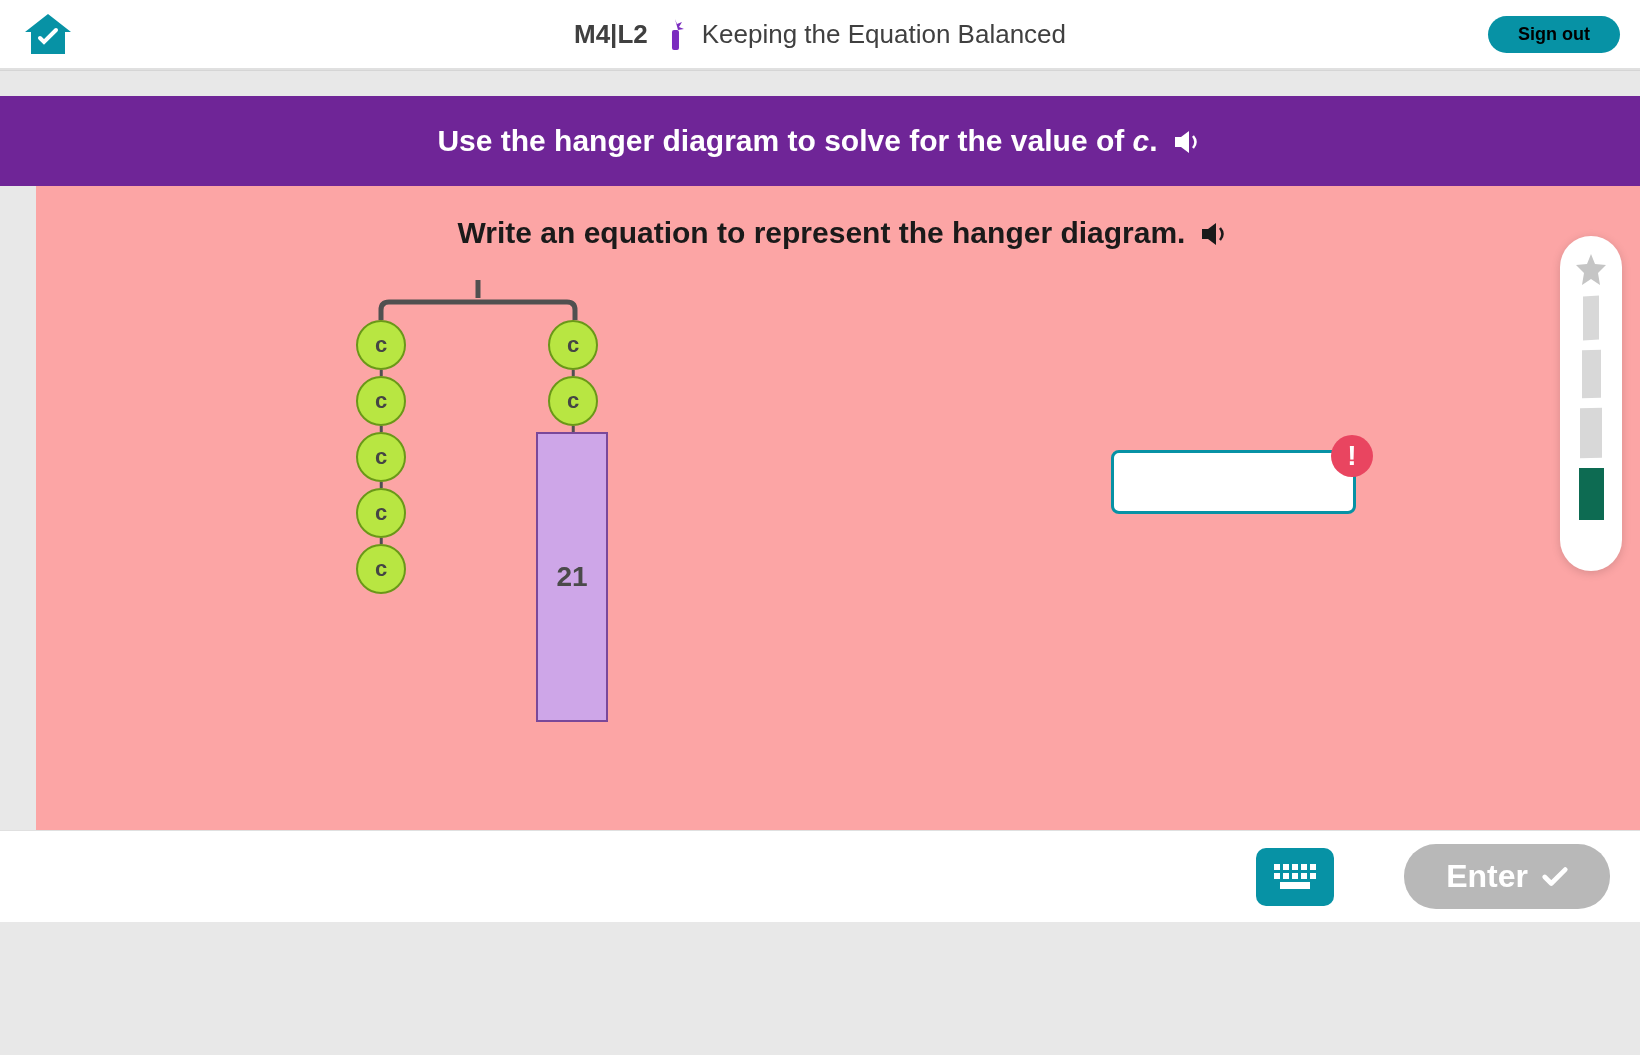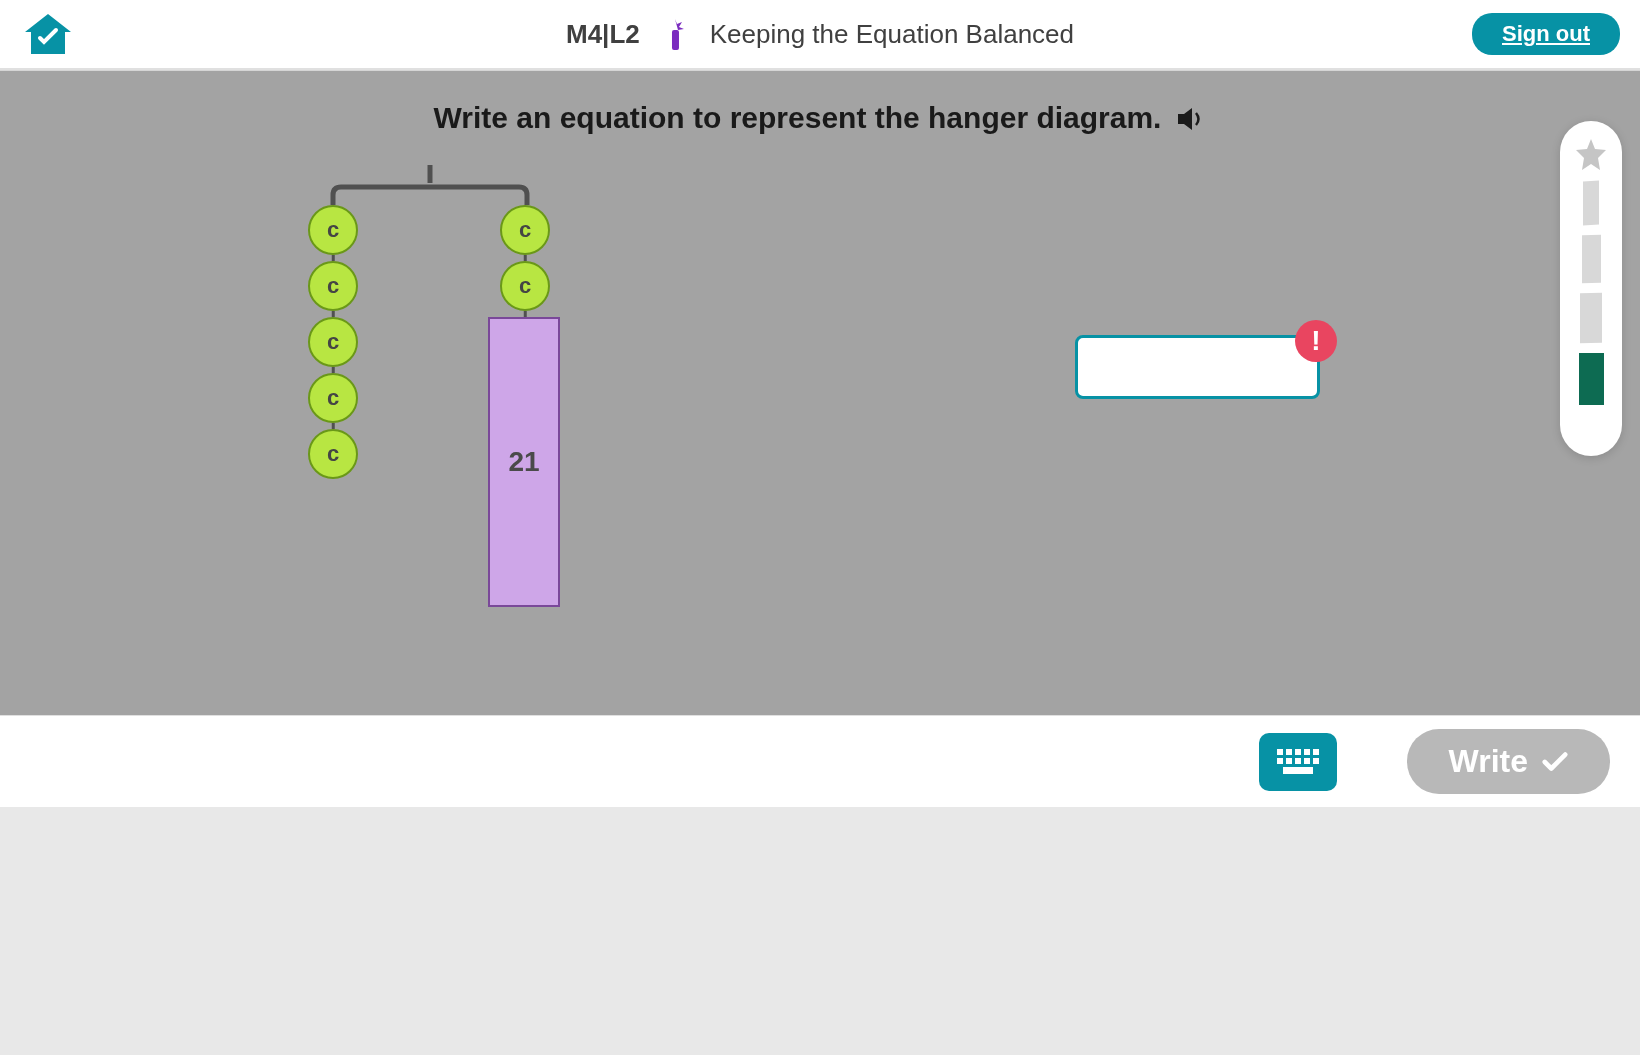--- a/index.html
+++ b/index.html
@@ -34,21 +34,21 @@
       justify-content: center;
       cursor: pointer;
     }
     
     .header-center {
       position: absolute;
       left: 50%;
       transform: translateX(-50%);
       display: flex;
       align-items: center;
-      gap: 23px;
+      gap: 15px;
     }
     
     .lesson-code {
       font-size: 26px;
       font-weight: 700;
       color: #404040;
     }
     
     .wand-icon {
       width: 24px;
@@ -58,28 +58,27 @@
     
     .lesson-title {
       font-size: 26px;
       font-weight: 400;
       color: #404040;
     }
     
     .sign-out-btn {
       margin-left: auto;
       background: #0792a5;
-      color: #ffffff;
+      color: #000000;
       padding: 8px 30px;
       border-radius: 20px;
-      font-size: 22px;
+      font-size: 18px;
       font-weight: 600;
       border: none;
       cursor: pointer;
-      text-decoration: underline;
     }
     
     .instruction-bar {
       background: #7e22ce;
       background: #6f2597;
       height: 90px;
       display: flex;
       align-items: center;
       justify-content: center;
       margin-top: 25px;
@@ -99,23 +98,24 @@
       font-style: italic;
     }
     
     .speaker-icon {
       width: 30px;
       height: 26px;
       cursor: pointer;
     }
     
     .content-area {
-      background: #a3a3a3;
-      padding: 30px 0 50px 0;
+      background: #fca5a5;
+      padding: 30px 0 50px 12px;
       position: relative;
+      margin-left: 36px;
     }
     
     .question-text {
       font-size: 30px;
       font-weight: 700;
       color: #1a1a1a;
       text-align: center;
       display: flex;
       align-items: center;
       justify-content: center;
@@ -314,20 +314,33 @@
         <path d="M12 0 L14 5 L19 3 L16 8 L21 10 L15 11 L15 11" fill="#7b2cbf"></path>
         <rect x="9" y="11" width="7" height="20" rx="2" fill="#7b2cbf"></rect>
       </svg>
     </div>
     <span class="lesson-title">Keeping the Equation Balanced</span>
   </div>
   <button class="sign-out-btn">Sign out</button>
 </div>
 
 <div class="main-wrapper">
+<div class="instruction-bar">
+  <div class="instruction-text">
+    <span>
+      <span>Use the hanger diagram to solve for the value of </span><span class="italic">c</span><span>.</span>
+    </span>
+    <span class="speaker-icon">
+      <svg width="30" height="26" viewBox="0 0 30 26">
+        <path d="M2 8 L8 8 L16 2 L16 24 L8 18 L2 18 Z" fill="white"></path>
+        <path d="M20 7 Q25 13 20 19" stroke="white" stroke-width="2.5" fill="none"></path>
+      </svg>
+    </span>
+  </div>
+</div>
 
 <div class="content-area">
   <div class="question-text">
     <span>Write an equation to represent the hanger diagram.</span>
     <span class="speaker-icon">
       <svg width="30" height="26" viewBox="0 0 30 26">
         <path d="M2 8 L8 8 L16 2 L16 24 L8 18 L2 18 Z" fill="#1a1a1a"></path>
         <path d="M20 7 Q25 13 20 19" stroke="#1a1a1a" stroke-width="2.5" fill="none"></path>
       </svg>
     </span>
@@ -387,19 +400,19 @@
       <rect x="40" y="4" width="6" height="6" fill="white"></rect>
       <rect x="4" y="13" width="6" height="6" fill="white"></rect>
       <rect x="13" y="13" width="6" height="6" fill="white"></rect>
       <rect x="22" y="13" width="6" height="6" fill="white"></rect>
       <rect x="31" y="13" width="6" height="6" fill="white"></rect>
       <rect x="40" y="13" width="6" height="6" fill="white"></rect>
       <rect x="10" y="22" width="30" height="7" fill="white"></rect>
     </svg>
   </button>
   <button class="enter-btn">
-    <span>Write</span>
+    <span>Enter</span>
     <svg class="check-icon" width="28" height="24" viewBox="0 0 28 24">
       <path d="M3 12 L10 19 L25 4" stroke="white" stroke-width="5" fill="none" stroke-linecap="round" stroke-linejoin="round"></path>
     </svg>
   </button>
 </div>
 </div>
 
 </body></html>

